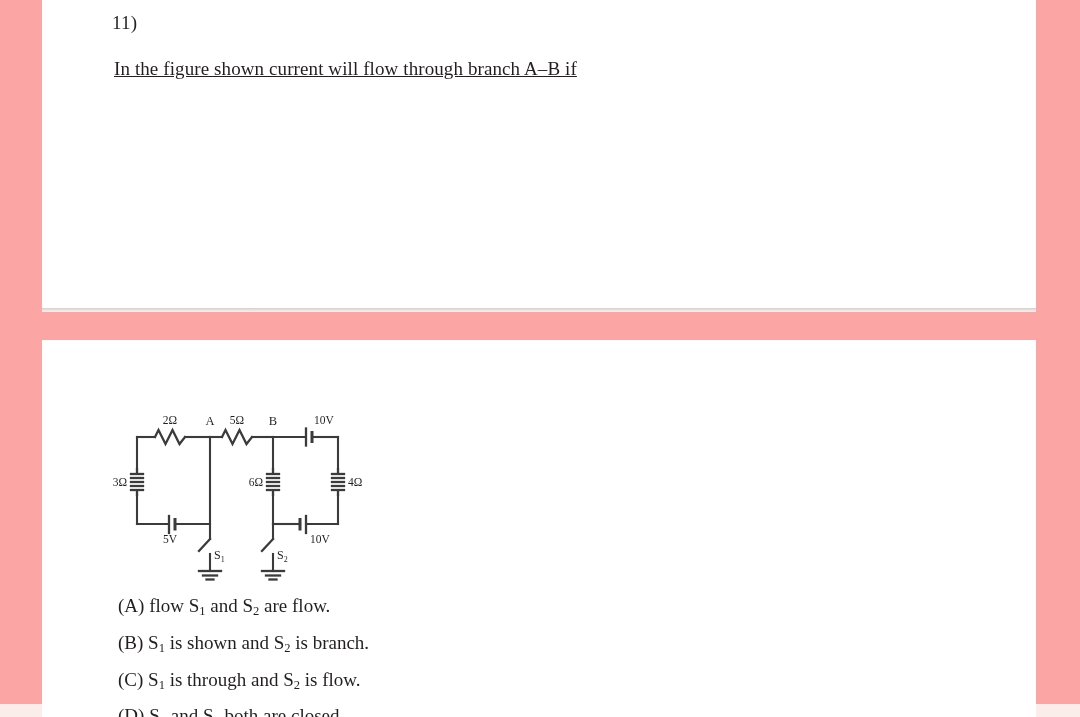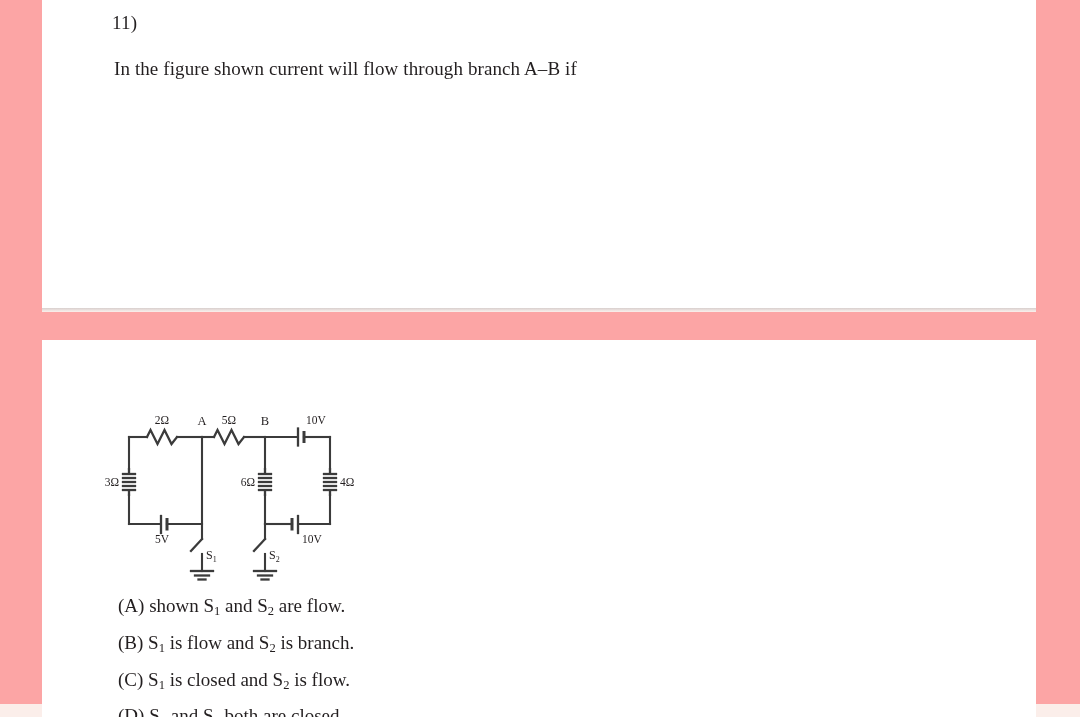--- a/index.html
+++ b/index.html
@@ -55,26 +55,27 @@
     letter-spacing: .2px;
   }
   .q-text {
     position: absolute;
     left: 114px;
     top: 58px;
     font-size: 19px;
     color: #231f20;
     letter-spacing: .1px;
     white-space: nowrap;
+    text-decoration: underline;
   }
 
   
   #figure {
     position: absolute;
-    left: 92px;
+    left: 100px;
     top: 408px;
     width: 300px;
     height: 185px;
   }
   #figure svg { display: block; }
 
   
   .options {
     position: absolute;
     left: 118px;
@@ -213,29 +214,29 @@
         <text x="177" y="151" text-anchor="start" font-size="12">
           <tspan>S</tspan><tspan dy="3" font-size="8">2</tspan>
         </text>
       </g>
     </svg>
   </div>
 
   <div class="options">
     <div class="option">
       <span>(A)</span>
-      <span><span>shown S</span><sub>1</sub><span> and S</span><sub>2</sub><span> are flow.</span></span>
+      <span><span>flow S</span><sub>1</sub><span> and S</span><sub>2</sub><span> are flow.</span></span>
     </div>
     <div class="option">
       <span>(B)</span>
-      <span><span>S</span><sub>1</sub><span> is flow and S</span><sub>2</sub><span> is branch.</span></span>
+      <span><span>S</span><sub>1</sub><span> is shown and S</span><sub>2</sub><span> is branch.</span></span>
     </div>
     <div class="option">
       <span>(C)</span>
-      <span><span>S</span><sub>1</sub><span> is closed and S</span><sub>2</sub><span> is flow.</span></span>
+      <span><span>S</span><sub>1</sub><span> is through and S</span><sub>2</sub><span> is flow.</span></span>
     </div>
     <div class="option">
       <span>(D)</span>
       <span><span>S</span><sub>1</sub><span> and S</span><sub>2</sub><span> both are closed.</span></span>
     </div>
   </div>
 
 </div>
 
 </body></html>

